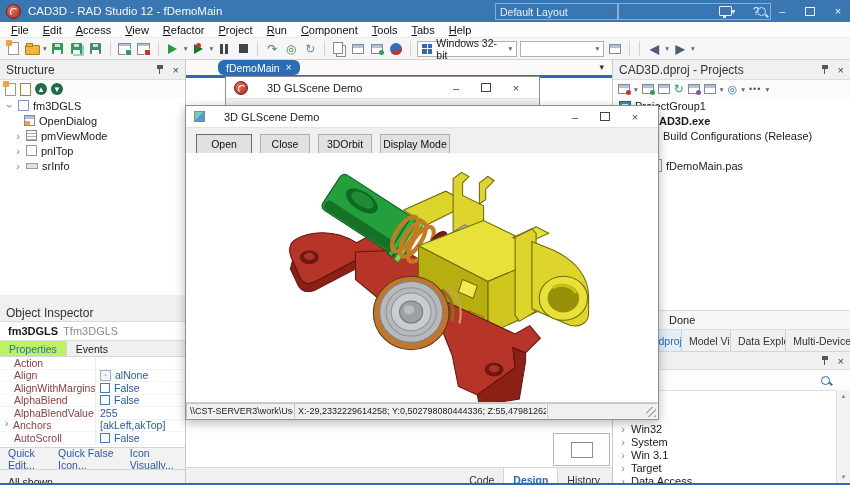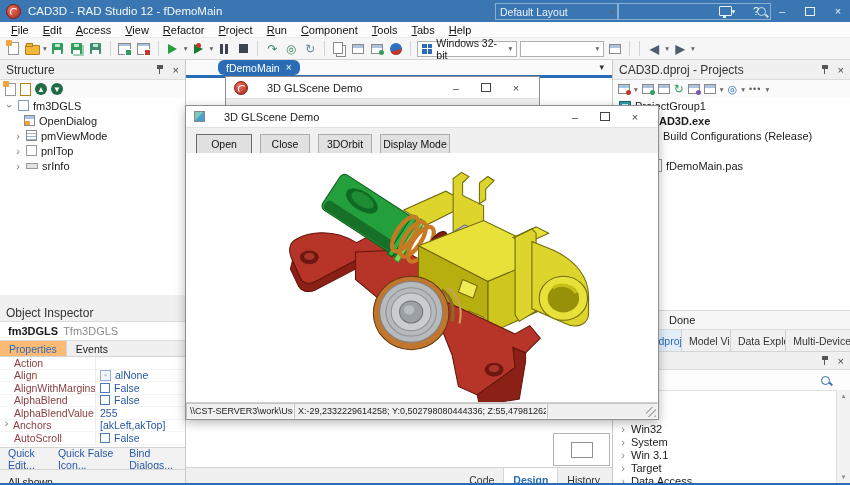--- a/index.html
+++ b/index.html
@@ -92,21 +92,21 @@
   .i-menuicon{width:11px;height:11px;border:1px solid #8a8a8a;background:repeating-linear-gradient(#fff 0 2px,#9fb3c8 2px 3px);box-sizing:border-box;}
   .i-panel{width:11px;height:11px;border:1px solid #999;background:#fff;box-sizing:border-box;}
   .i-sbar{width:12px;height:6px;border:1px solid #999;background:#dfe3e6;box-sizing:border-box;}
   .i-pgroup{width:12px;height:10px;border:1px solid #1c6a74;background:#2e9aa6;position:relative;box-sizing:border-box;}
   .i-pgroup::after{content:"";position:absolute;left:2px;top:2px;right:2px;bottom:2px;background:#dff3f5;}
 
   
   .oi-sel{height:18px;display:flex;align-items:center;gap:5px;padding:0 8px;border-bottom:1px solid #dcdcdc;background:#fff;}
   .oi-tabs{height:15px;display:flex;background:#f0f0f0;border-bottom:1px solid #d5d5d5;font-size:10.5px;}
   .oi-tab{padding:0 9px;display:flex;align-items:center;}
-  .oi-tab.active{background:#fdba74;color:#2a6cb5;border-right:1px solid #d5d5d5;}
+  .oi-tab.active{background:#bef264;color:#2a6cb5;border-right:1px solid #d5d5d5;}
   .oi-grid{background:#fff;}
   .oi-row{height:11.5px;display:flex;align-items:center;font-size:10.5px;border-bottom:1px solid #f4f4f4;}
   .oi-name{width:96px;flex:0 0 auto;color:#8b4042;padding-left:14px;box-sizing:border-box;border-right:1px solid #ececec;
            display:flex;align-items:flex-start;gap:3px;overflow:hidden;white-space:nowrap;}
   .oi-name .caret{width:7px;margin-left:-11px;}
   .oi-val{display:flex;align-items:center;gap:4px;color:#2759a6;padding-left:4px;white-space:nowrap;overflow:hidden;}
   .cb{width:8px;height:8px;border:1px solid #4a7ab8;background:#fff;display:inline-block;flex:0 0 auto;}
   .combo-mini{width:9px;height:9px;border:1px solid #9ab0c8;background:#f2f6fa;display:inline-block;flex:0 0 auto;
               font-size:6px;color:#667;text-align:center;line-height:9px;}
   .oi-links{position:absolute;left:0;right:0;display:flex;gap:10px;align-items:center;background:#f2f2f2;
@@ -419,21 +419,21 @@
           </span>
         <span class="oi-val">
             <span class="cb"></span>
             <span>False</span>
           </span>
       </div>
     </div>
     <div class="oi-links" style="top:143px;height:22px;">
       <span>Quick Edit...</span>
       <span>Quick False Icon...</span>
-      <span>Bind Dialogs...</span>
+      <span>Icon Visually...</span>
     </div>
     <div class="oi-status" style="top:165px;height:23px;">
       <span>All shown</span>
     </div>
   </div>
 
   <div class="editor">
     <div class="etabbar">
       <div class="etab">
         <span>fDemoMain</span>

